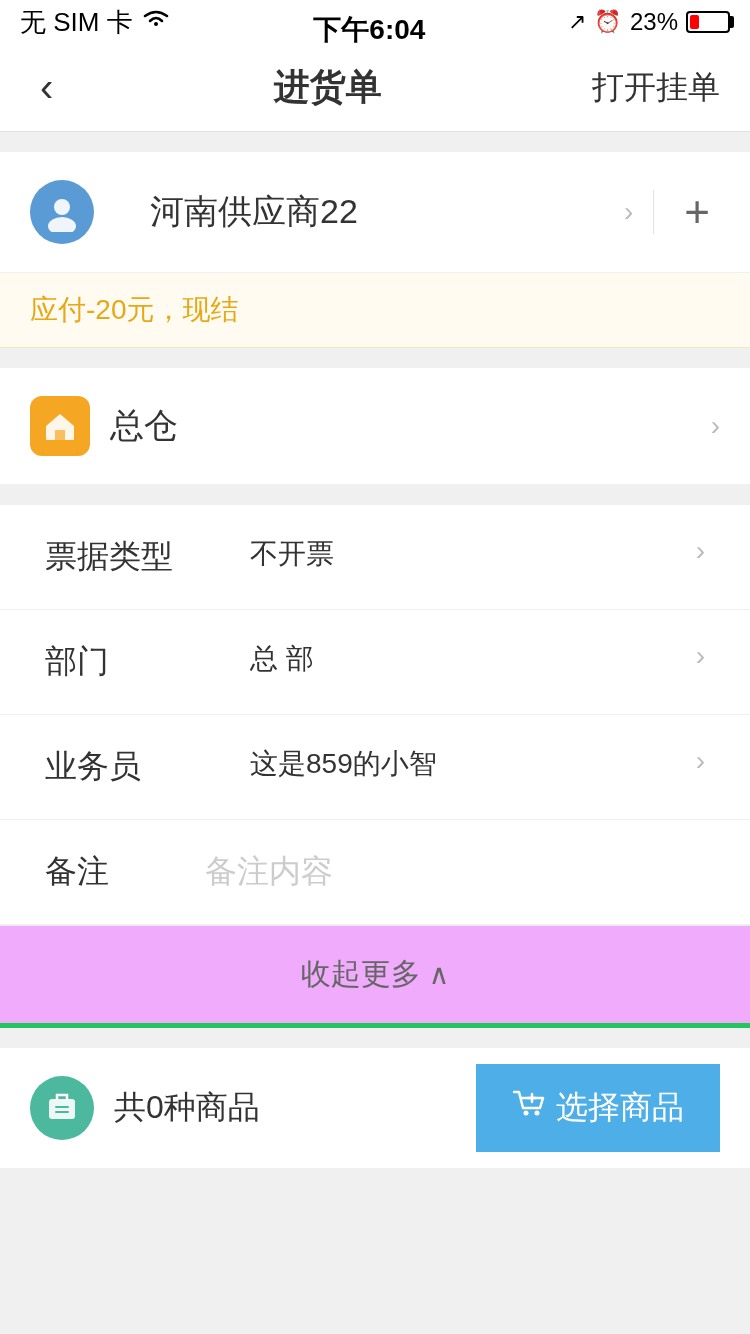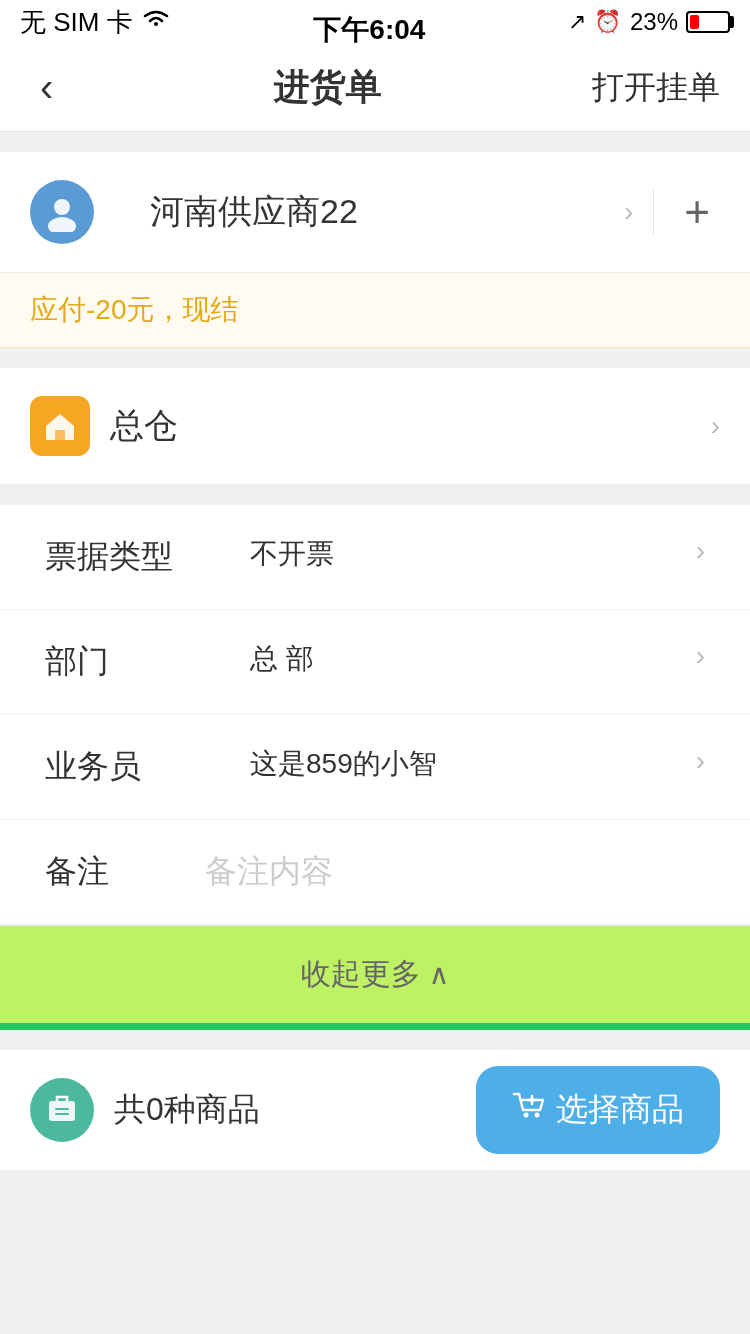--- a/index.html
+++ b/index.html
@@ -189,27 +189,27 @@
       margin-left: 45px;
     }
     .form-placeholder {
       flex: 1;
       font-size: 32px;
       color: #ccc;
     }
 
     
     .collapse-row {
-      background: #bef264;
+      background: #f0abfc;
       display: flex;
       align-items: center;
       justify-content: center;
       padding: 28px 30px;
       border-top: 1px solid #e8e8e8;
-      border-bottom: 7px solid #22c55e;
+      border-bottom: 5px solid #22c55e;
       cursor: pointer;
     }
     .collapse-text {
       font-size: 30px;
       color: #666;
       margin-right: 8px;
     }
     .collapse-icon {
       font-size: 28px;
       color: #666;
@@ -235,21 +235,21 @@
     }
     .product-count {
       flex: 1;
       font-size: 32px;
       color: #333;
     }
     .select-btn {
       background: #4eaee8;
       color: #fff;
       border: none;
-      border-radius: 22px;
+      border-radius: 0;
       padding: 22px 36px;
       font-size: 32px;
       display: flex;
       align-items: center;
       gap: 10px;
       cursor: pointer;
     }
     .select-btn-icon {
       font-size: 30px;
     }

